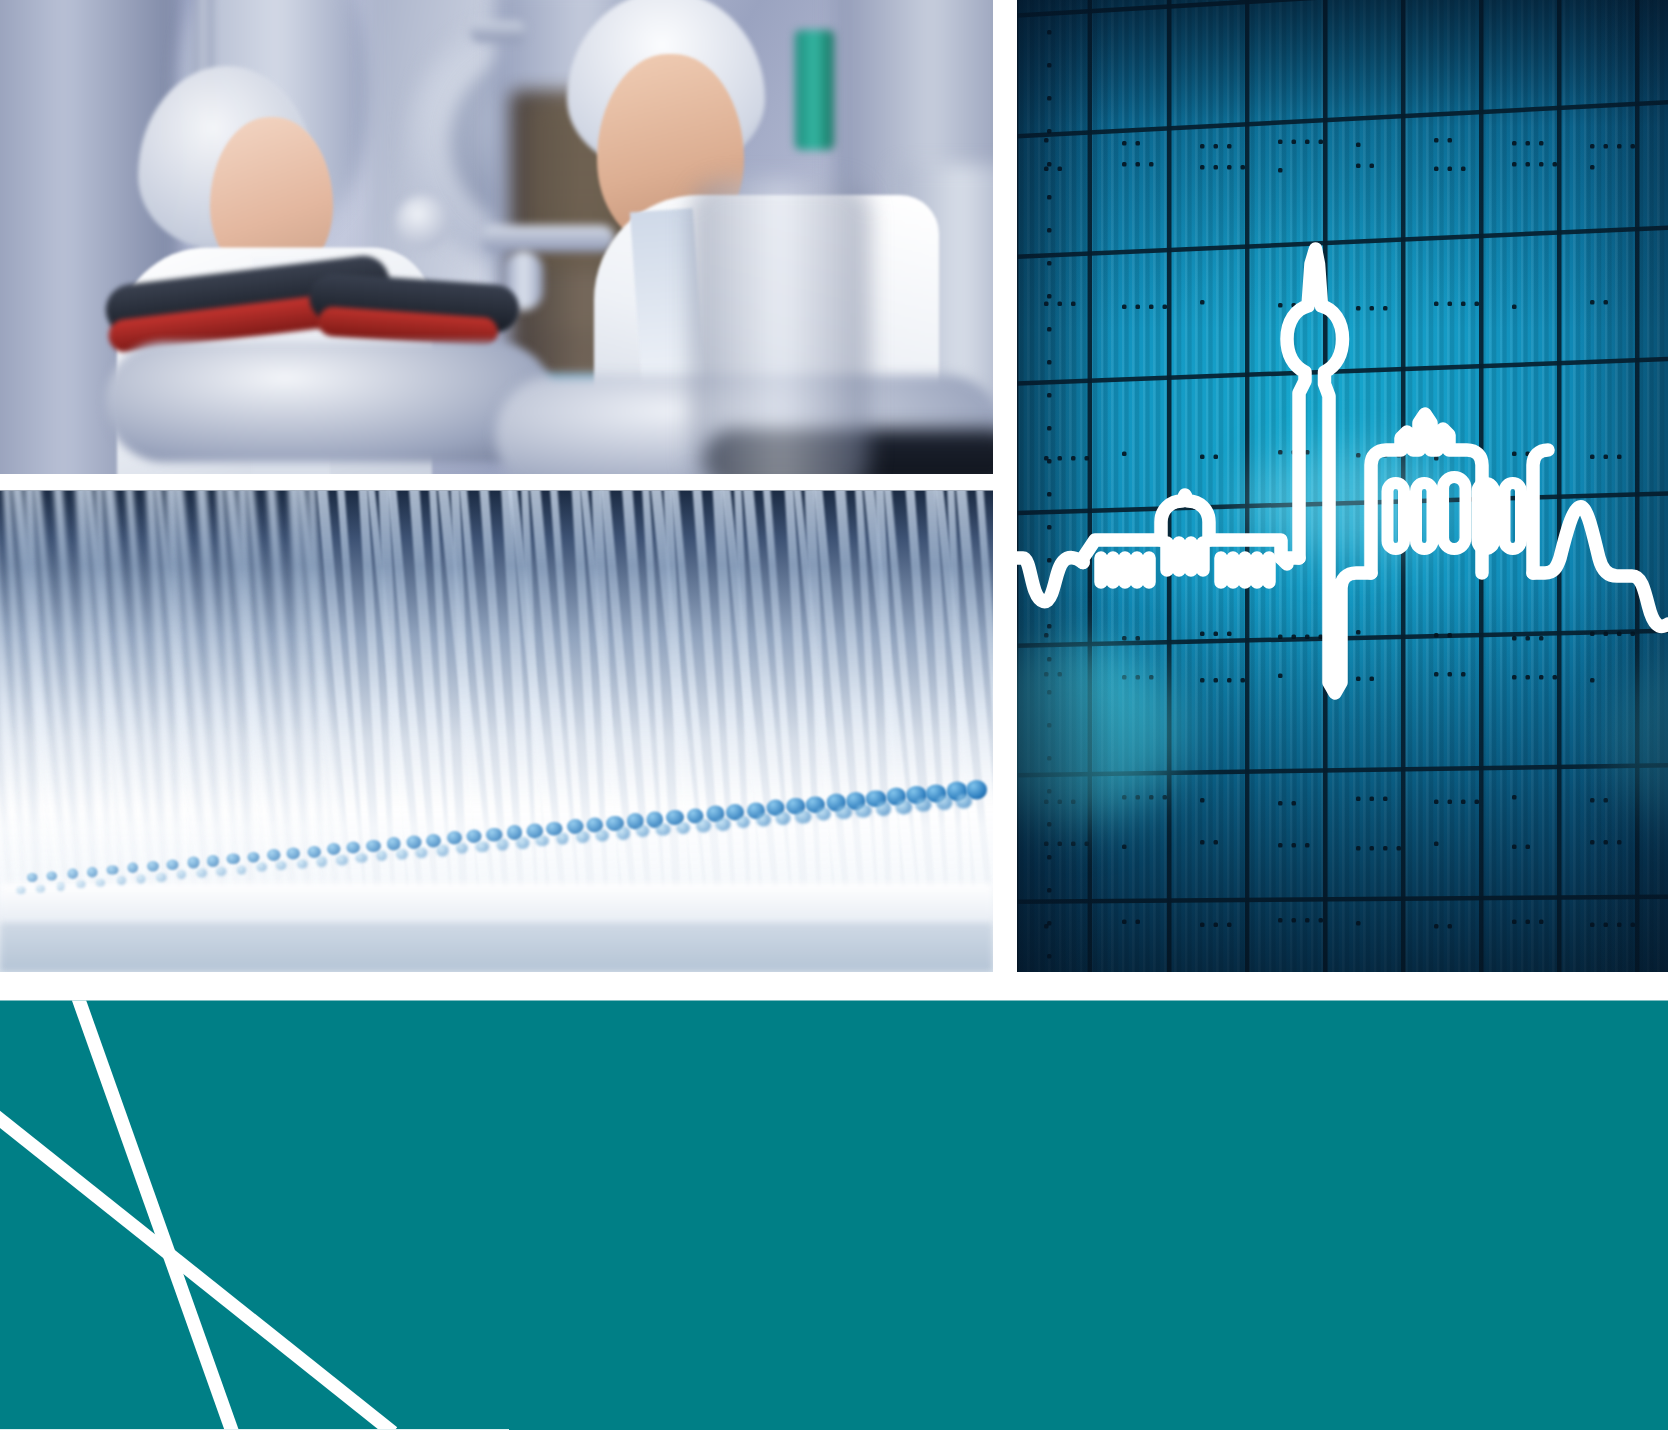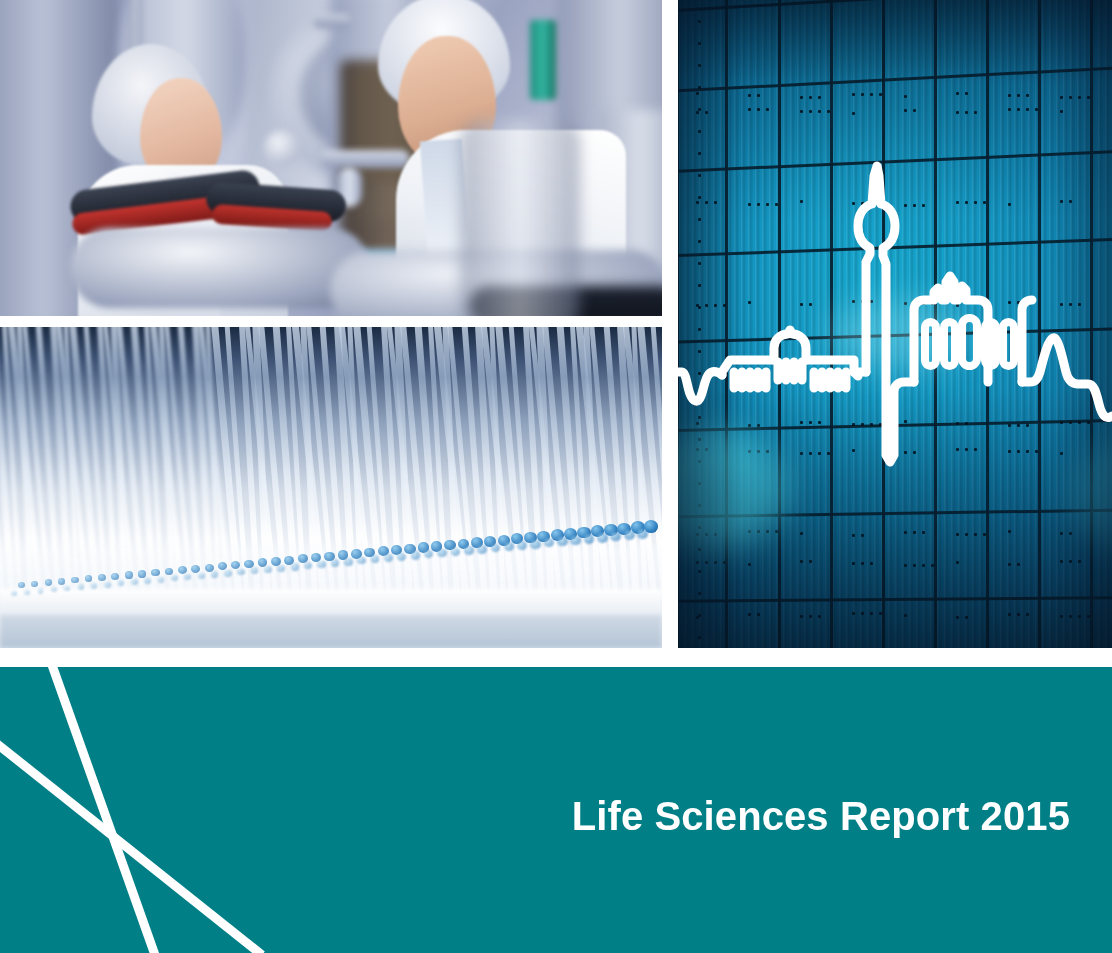--- a/index.html
+++ b/index.html
@@ -587,17 +587,16 @@
   </div>
 
   <div id="teal-band">
 
     <svg id="diagonals" viewBox="0 0 1112 286" preserveAspectRatio="none">
       <line x1="52" y1="-2" x2="155" y2="288" stroke="#ffffff" stroke-width="9"></line>
       <line x1="-4" y1="76" x2="262" y2="288" stroke="#ffffff" stroke-width="9"></line>
     </svg>
 
     <div id="title-block">
-      <div id="cover-title">Life Sciences Report 2015</div>
     </div>
   </div>
 
 </div>
 
 </body></html>

